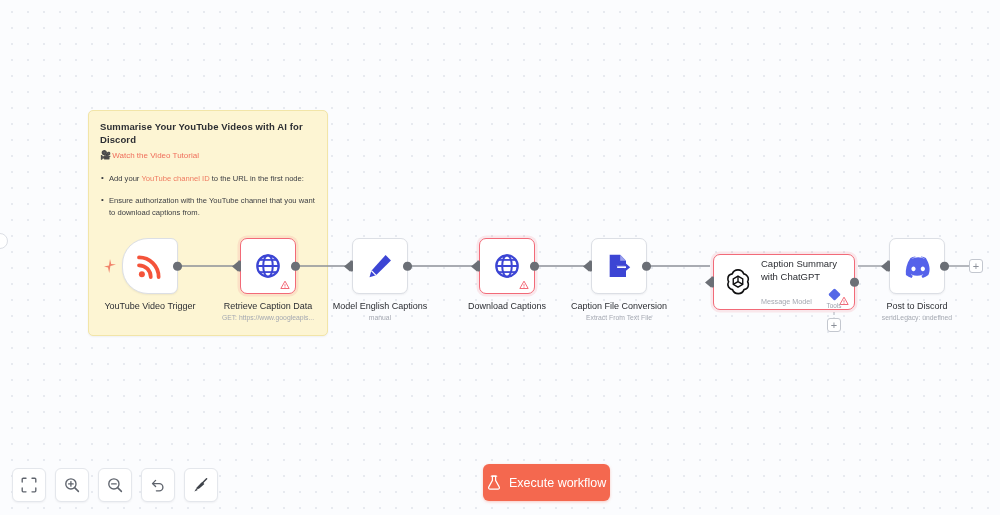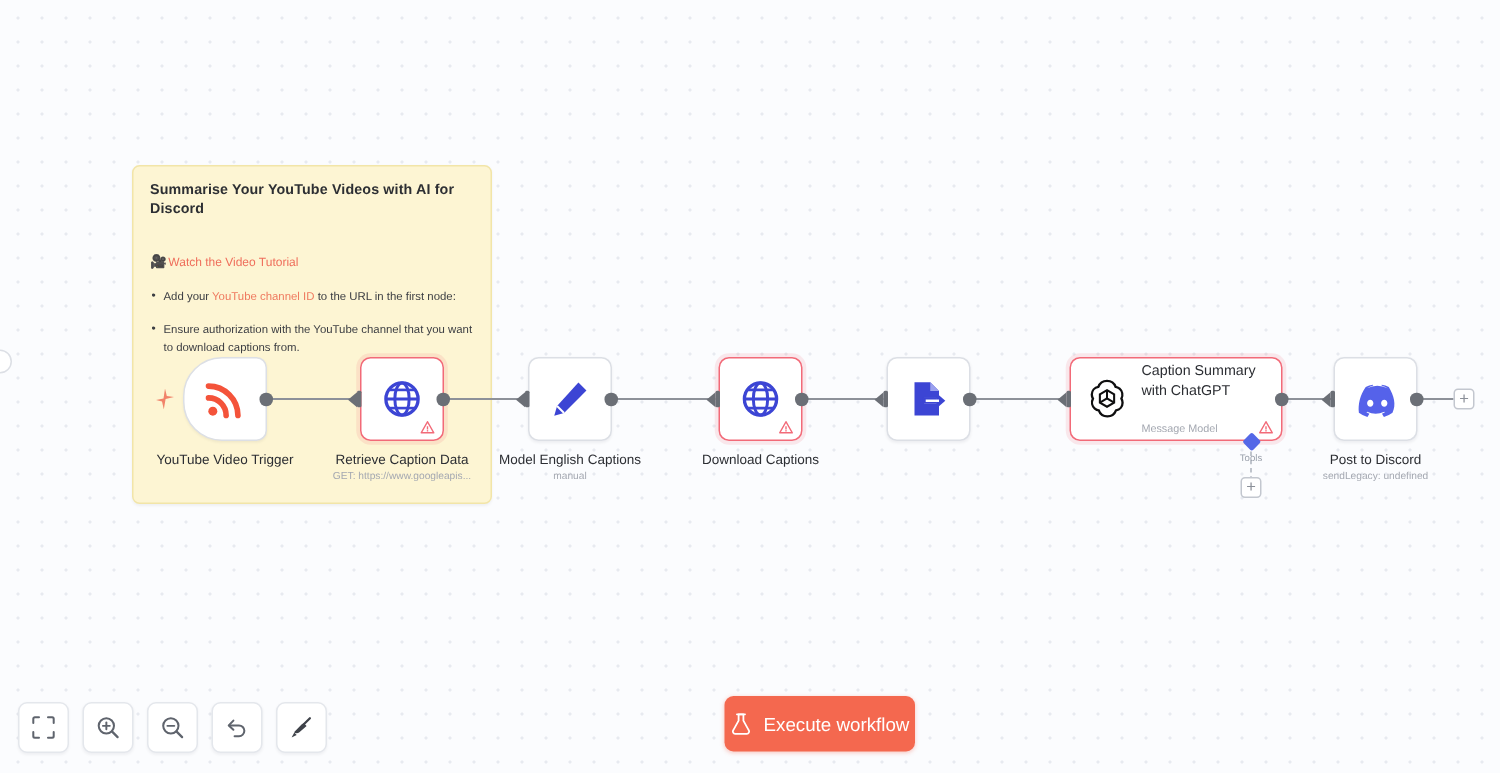--- a/index.html
+++ b/index.html
@@ -29,21 +29,21 @@
     border: 1px solid #f2e5a8;
     border-radius: 5px;
     padding: 10px 11px 10px 11px;
     box-shadow: 0 1px 2px rgba(0,0,0,0.05);
   }
   .sticky-title {
     font-size: 9.5px;
     font-weight: bold;
     color: #2d2f33;
     line-height: 1.35;
-    margin-bottom: 23px;
+    margin-bottom: 4px;
     letter-spacing: .1px;
   }
   .sticky-link-row {
     display: flex; align-items: center; gap: 1px;
     margin-bottom: 13px;
   }
   .sticky-emoji { font-size: 9px; line-height: 1; }
   .sticky-link {
     font-size: 8px; color: #ef6f5c; text-decoration: none;
   }
@@ -340,23 +340,27 @@
       </span>
     <svg width="28" height="28" viewBox="0 0 24 24">
       <path d="M4 2.4 h9 l5 5 v14 H4 Z" fill="#3c45d4"></path>
       <path d="M13 2.4 v5 h5 Z" fill="#9aa0ee"></path>
       <rect x="9.5" y="11.4" width="11.5" height="3.1" fill="#ffffff" stroke="#3c45d4" stroke-width="0"></rect>
       <path d="M16.5 8.6 L21.6 13 L16.5 17.4 Z" fill="#3c45d4"></path>
       <rect x="8.8" y="11.3" width="8" height="3.3" fill="#3c45d4"></rect>
       <rect x="10.4" y="12.3" width="7.6" height="1.4" fill="#ffffff"></rect>
     </svg>
     <span class="dot-out"></span>
-  </div>
-
-  <div class="node wide err" style="left:713px; top:238px;">
+    <div class="node-label">
+      <div class="nm">Caption File Conversion</div>
+      <div class="sub">Extract From Text File</div>
+    </div>
+  </div>
+
+  <div class="node wide err" style="left:713px; top:254px;">
     <span class="arrow-in">
         <span class="tri"></span>
         <span class="bar"></span>
       </span>
     <svg width="30" height="30" viewBox="0 0 24 24">
       <path d="M12 2.3c-2.1 0-3.9 1.3-4.6 3.2-2 .3-3.5 2-3.5 4.1 0 .8.2 1.5.6 2.2-.9 1.8-.5 4 1 5.3.6.5 1.3.9 2.1 1 .7 1.9 2.5 3.2 4.6 3.2 2.1 0 3.9-1.3 4.6-3.2 2-.3 3.5-2 3.5-4.1 0-.8-.2-1.5-.6-2.2.9-1.8.5-4-1-5.3-.6-.5-1.3-.9-2.1-1C15.9 3.6 14.1 2.3 12 2.3z" fill="none" stroke="#0f0f10" stroke-width="1.25"></path>
       <path d="M12 7.3 L15.8 9.5 v4.4 L12 16.1 L8.2 13.9 V9.5 Z" fill="none" stroke="#0f0f10" stroke-width="1.1"></path>
       <path d="M12 7.3 v4.4 l3.8 2.2" fill="none" stroke="#0f0f10" stroke-width="1.1"></path>
       <path d="M12 11.7 L8.2 13.9" fill="none" stroke="#0f0f10" stroke-width="1.1"></path>
     </svg>

